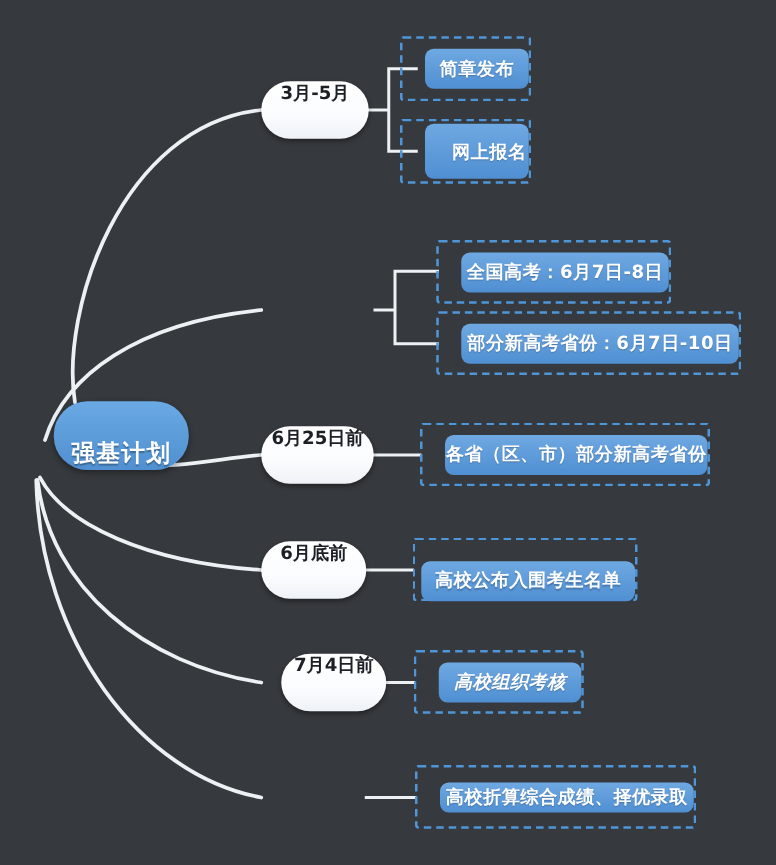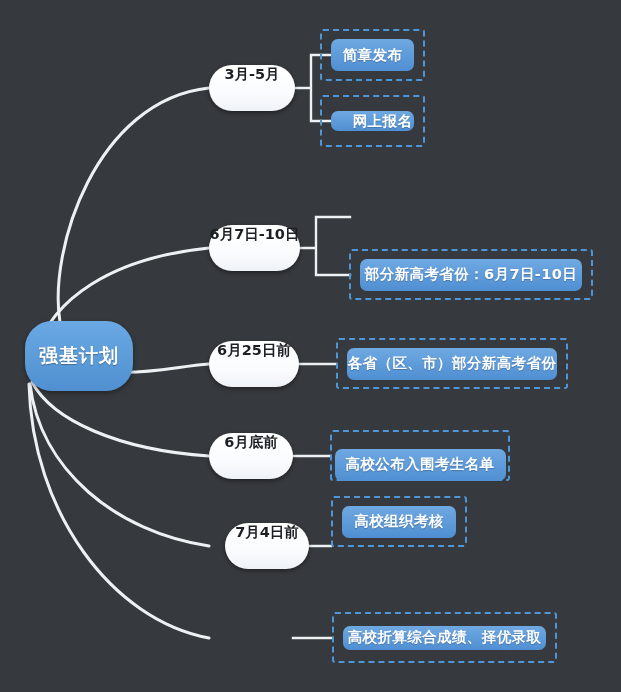--- a/index.html
+++ b/index.html
@@ -20,29 +20,29 @@
     left: 0;
     top: 0;
     width: 621px;
     height: 692px;
     pointer-events: none;
   }
 
   
   .root-node {
     position: absolute;
-    left: 25px;
+    left: 43px;
     top: 321px;
     width: 108px;
-    height: 70px;
+    height: 55px;
     border-radius: 27px;
     background: linear-gradient(180deg, #6aa9e4 0%, #5b9bd8 55%, #5090d2 100%);
     box-shadow: 0 2px 5px rgba(0,0,0,0.38);
     display: flex;
-    align-items: center;
+    align-items: flex-end;
     justify-content: center;
     color: #ffffff;
     font-size: 19px;
     font-weight: bold;
     letter-spacing: 1px;
     text-shadow: 0 1px 1px rgba(0,0,0,0.30);
     z-index: 4;
   }
 
   
@@ -61,21 +61,21 @@
   }
 
   
   .leaf-outer {
     position: absolute;
     border: 2px dashed #4f96d8;
     border-radius: 3px;
     box-sizing: border-box;
     display: flex;
     align-items: center;
-    justify-content: center;
+    justify-content: flex-end;
     z-index: 3;
   }
   .leaf-inner {
     background: linear-gradient(180deg, #6fa9e2 0%, #5d9ad9 55%, #4f8fd2 100%);
     border-radius: 7px;
     color: #ffffff;
     font-size: 14.5px;
     font-weight: bold;
     display: flex;
     align-items: center;
@@ -126,27 +126,29 @@
 
   <div class="pill" style="left:209px; top:65px; width:86px; height:46px;">
     <span>3月-5月</span>
   </div>
   <div class="leaf-outer" style="left:320px; top:29px; width:105px; height:52px;">
     <div class="leaf-inner" style="width:83px; height:32px;">
       <span>简章发布</span>
     </div>
   </div>
   <div class="leaf-outer" style="left:320px; top:95px; width:105px; height:52px;">
-    <div class="leaf-inner" style="width:83px; height:20px;padding-left:20px;">
+    <div class="leaf-inner" style="width:83px; height:44px;padding-left:20px;">
       <span>网上报名</span>
     </div>
   </div>
 
-  <div class="pill" style="left:209px; top:225px; width:91px; height:46px;">
-    <span>6月7日-10日</span>
+  <div class="leaf-outer" style="left:349px; top:192px; width:188px; height:51px;">
+    <div class="leaf-inner" style="width:166px; height:32px;">
+      <span>全国高考：6月7日-8日</span>
+    </div>
   </div>
   <div class="leaf-outer" style="left:349px; top:249px; width:244px; height:51px;">
     <div class="leaf-inner" style="width:222px; height:32px;">
       <span>部分新高考省份：6月7日-10日</span>
     </div>
   </div>
 
   <div class="pill" style="left:209px; top:341px; width:90px; height:46px;">
     <span>6月25日前</span>
   </div>
@@ -161,21 +163,21 @@
   </div>
   <div class="leaf-outer" style="left:330px; top:430px; width:180px; height:51px;">
     <div class="leaf-inner" style="width:171px; height:32px;margin-top:18px;">
       <span>高校公布入围考生名单</span>
     </div>
   </div>
 
   <div class="pill" style="left:225px; top:523px; width:84px; height:46px;">
     <span>7月4日前</span>
   </div>
-  <div class="leaf-outer" style="left:331px; top:496px; width:136px; height:51px;">
+  <div class="leaf-outer" style="left:331px; top:520px; width:136px; height:51px;font-style:italic;">
     <div class="leaf-inner" style="width:114px; height:32px;">
       <span>高校组织考核</span>
     </div>
   </div>
 
   <div class="leaf-outer" style="left:332px; top:612px; width:225px; height:51px;">
     <div class="leaf-inner" style="width:203px; height:24px;">
       <span>高校折算综合成绩、择优录取</span>
     </div>
   </div>

